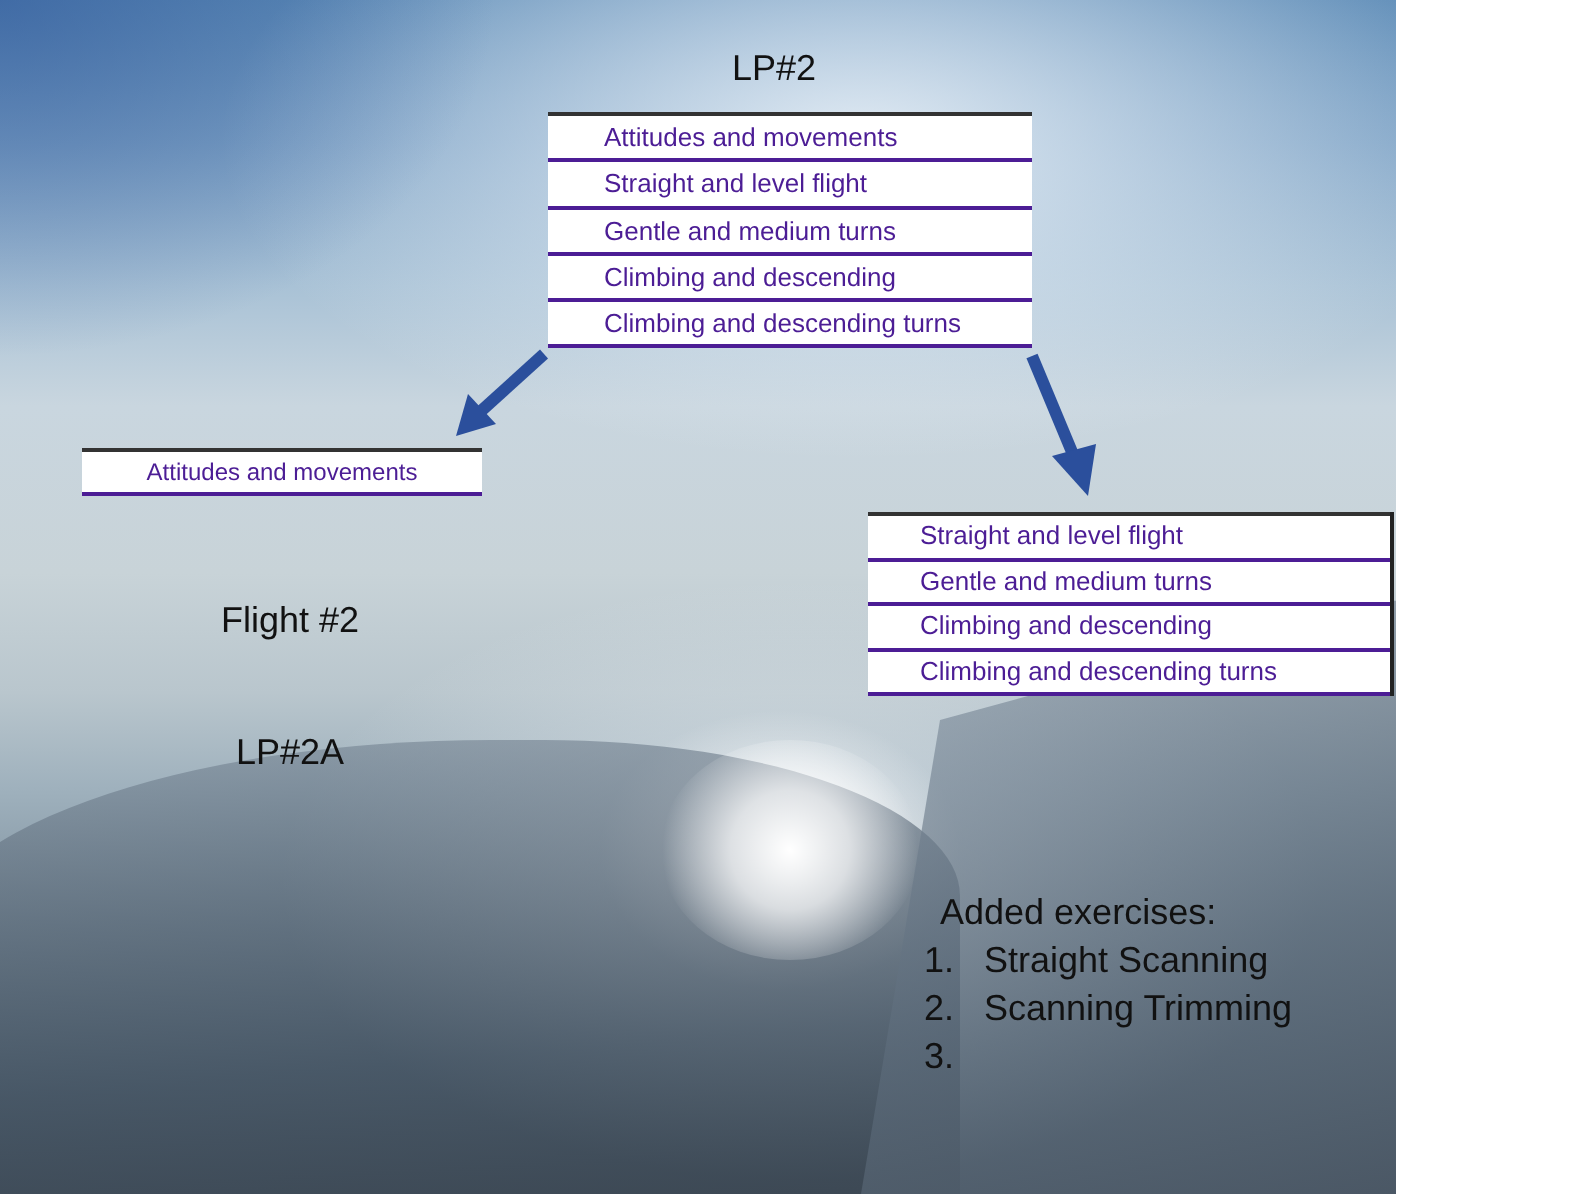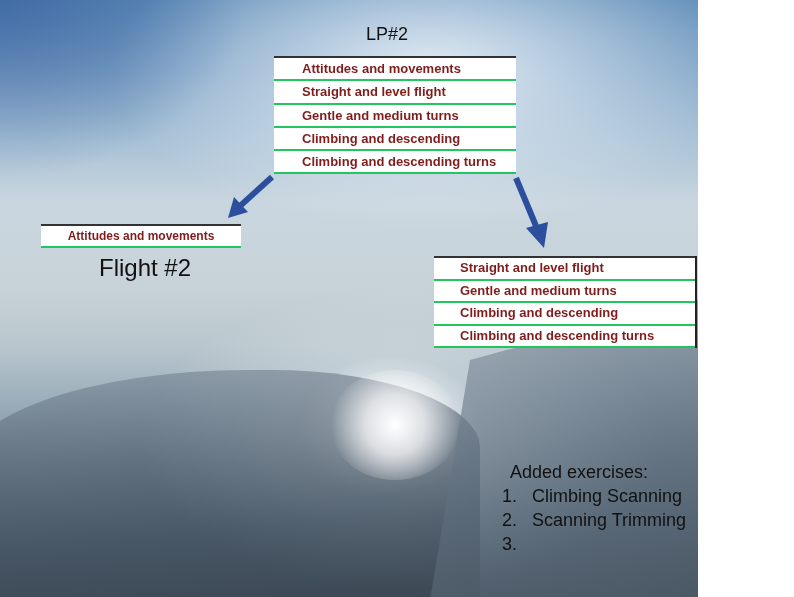--- a/index.html
+++ b/index.html
@@ -21,39 +21,39 @@
   .wing-right { position:absolute; left:430px; top:300px; width:400px; height:300px;
     clip-path: polygon(10% 20%, 65% 0%, 100% 2%, 100% 100%, 0% 100%);
     background: linear-gradient(160deg, rgba(140,155,170,0.6), rgba(90,105,120,0.75) 55%, rgba(70,82,95,0.85));
   }
   .glare { position:absolute; left:330px; top:370px; width:130px; height:110px; border-radius:50%;
     background: radial-gradient(circle, rgba(255,255,255,1) 0%, rgba(255,255,255,0.7) 35%, rgba(255,255,255,0) 75%); }
 
   .title-top { position:absolute; left:366px; top:24px; font-size:18px; color:#111; }
 
   .tbl { position:absolute; background:#fff; }
-  .tbl .row { position:relative; height:21px; line-height:21px; font-size:13px; color:#7f1d1d; border-bottom:2px solid #22c55e; white-space:nowrap;font-weight:bold; }
+  .tbl .row { position:relative; height:21px; line-height:21px; font-size:13px; color:#4c1d95; border-bottom:2px solid #4c1d95; white-space:nowrap; }
   .tbl .row:first-child { border-top:2px solid #333; }
 
   #table-main { left:274px; top:56px; width:242px; }
   #table-main .row { padding-left:28px; height:21.3px; line-height:21.3px; }
 
   #table-a { left:41px; top:224px; width:200px; }
   #table-a .row { text-align:center; font-size:12px; height:20px; line-height:20px; }
 
   #table-b { left:434px; top:256px; width:261px; border-right:2px solid #222; }
   #table-b .row { padding-left:26px; height:20.5px; line-height:20.5px; }
 
   .caption { position:absolute; text-align:center; color:#111; }
-  .caption .line { font-size:24px; line-height:24px; }
+  .caption .line { font-size:18px; line-height:24px;margin-top:42px; }
   .caption .line.italic { font-style:italic; font-weight:bold; }
   #caption-a { left:0px; top:256px; width:290px; }
   #caption-b { left:420px; top:355px; width:250px; }
 
-  #exercises { position:absolute; left:462px; top:460px; color:#111; font-size:18px; line-height:24px;margin-left:40px; }
+  #exercises { position:absolute; left:462px; top:444px; color:#111; font-size:18px; line-height:24px; }
   #exercises .hdr { padding-left:8px; }
   #exercises .item { display:flex; }
   #exercises .num { width:30px; }
 
   .arrow { position:absolute; }
 </style>
 </head>
 <body>
 
 <div id="stage">
@@ -81,35 +81,36 @@
     <line x1="8" y1="2" x2="28" y2="50" stroke="#2b4f9c" stroke-width="6"></line>
     <polygon points="36,72 18,52 40,46" fill="#2b4f9c"></polygon>
   </svg>
 
   <div id="table-a" class="tbl">
     <div class="row">Attitudes and movements</div>
   </div>
 
   <div id="caption-a" class="caption">
     <div class="line">Flight #2</div>
+    <div class="line">LP#2A</div>
   </div>
 
   <div id="table-b" class="tbl">
     <div class="row">Straight and level flight</div>
     <div class="row">Gentle and medium turns</div>
     <div class="row">Climbing and descending</div>
     <div class="row">Climbing and descending turns</div>
   </div>
 
 
   <div id="exercises">
     <div class="hdr">Added exercises:</div>
     <div class="item">
       <span class="num">1.</span>
-      <span>Climbing Scanning</span>
+      <span>Straight Scanning</span>
     </div>
     <div class="item">
       <span class="num">2.</span>
       <span>Scanning Trimming</span>
     </div>
     <div class="item">
       <span class="num">3.</span>
     </div>
   </div>
 </div>

